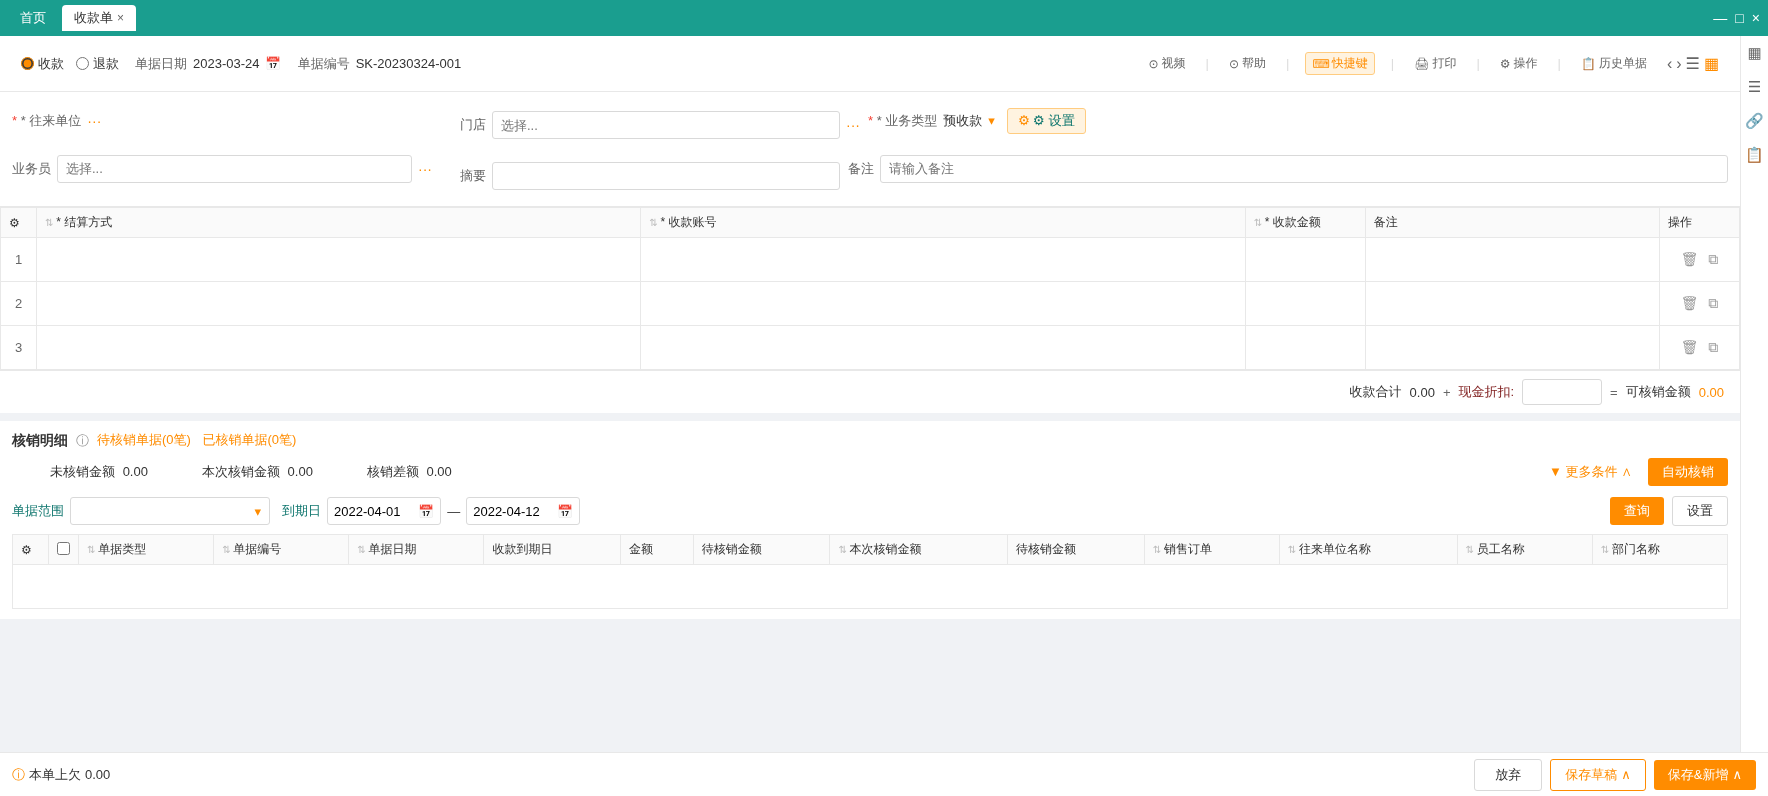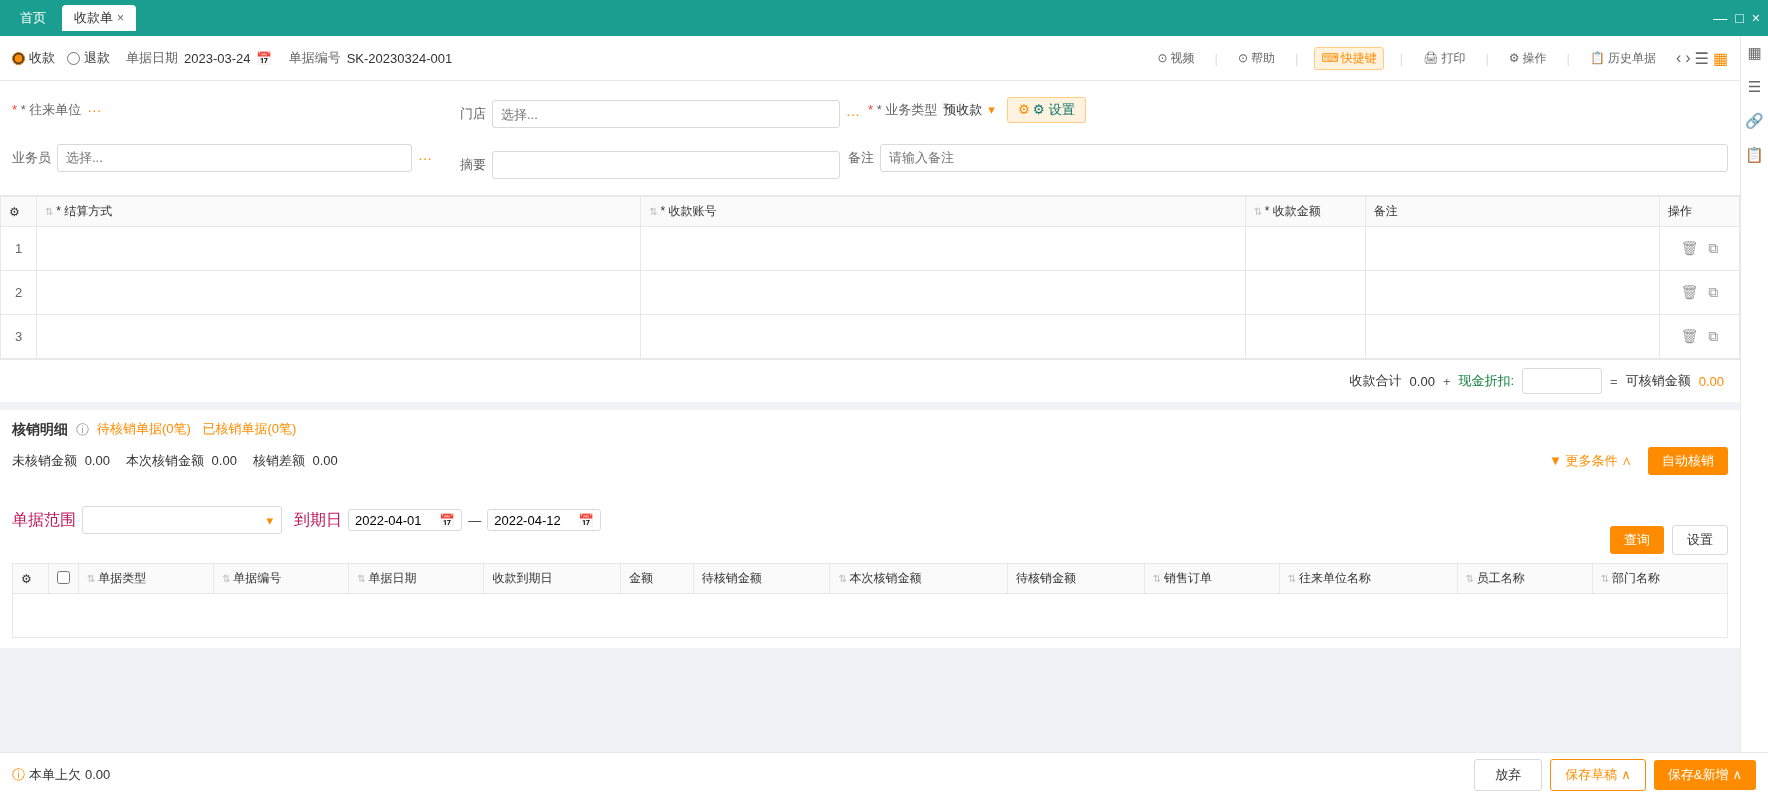--- a/index.html
+++ b/index.html
@@ -20,22 +20,22 @@
     .top-nav .nav-tab.home { background: transparent; }
     .top-nav .nav-tab.active { background: #fff; color: #333; }
     .top-nav .nav-tab .close-btn { font-size: 12px; color: #666; cursor: pointer; }
     .top-nav .spacer { flex: 1; }
     .top-nav .window-btns { display: flex; gap: 8px; align-items: center; }
     .top-nav .win-btn { color: #fff; cursor: pointer; font-size: 14px; }
 
     
     .toolbar {
       display: flex; align-items: center;
-      background: #fff; height: 45px;
-      padding: 0 12px; border-bottom: 1px solid #e8e8e8;
+      background: #fff; height: 56px;
+      padding: 0 21px; border-bottom: 1px solid #e8e8e8;
       gap: 16px;
     }
     .toolbar .radio-group { display: flex; gap: 12px; align-items: center; }
     .toolbar .radio-item { display: flex; align-items: center; gap: 4px; cursor: pointer; }
     .toolbar .radio-item input[type=radio] { accent-color: #ff8c00; }
     .toolbar .field-group { display: flex; align-items: center; gap: 6px; }
     .toolbar .field-label { color: #666; white-space: nowrap; }
     .toolbar .field-value { color: #333; font-weight: 500; }
     .toolbar .calendar-icon { color: #ff8c00; cursor: pointer; }
     .toolbar .spacer { flex: 1; }
@@ -84,21 +84,21 @@
     table tbody td.action-cell { text-align: center; white-space: nowrap; }
     table tbody td.action-cell .act-btn { cursor: pointer; color: #999; margin: 0 3px; font-size: 14px; }
     .table-footer {
       display: flex; align-items: center; justify-content: flex-end;
       padding: 8px 16px; background: #fff; border-top: 1px solid #e8e8e8;
       gap: 8px; font-size: 13px;
     }
     .table-footer .total-label { color: #333; }
     .table-footer .total-val { color: #333; font-weight: 500; }
     .table-footer .plus { color: #666; }
-    .table-footer .discount-label { color: #15803d; }
+    .table-footer .discount-label { color: #7f1d1d; }
     .table-footer .discount-input {
       width: 80px; height: 26px; border: 1px solid #d9d9d9; border-radius: 3px;
       padding: 0 6px; font-size: 13px;
     }
     .table-footer .eq { color: #666; }
     .table-footer .avail-label { color: #333; }
     .table-footer .avail-val { color: #ff8c00; font-weight: 500; }
 
     
     .section-divider { height: 8px; background: #f0f2f5; }
@@ -106,42 +106,42 @@
     
     .reconcile-section { background: #fff; padding: 10px 12px; }
     .reconcile-header { display: flex; align-items: center; gap: 8px; margin-bottom: 8px; }
     .reconcile-title { font-size: 14px; font-weight: 600; color: #333; }
     .reconcile-info-icon { color: #999; font-size: 13px; }
     .reconcile-tabs { display: flex; gap: 0; }
     .reconcile-tab { color: #ff8c00; cursor: pointer; font-size: 13px; border-bottom: 1px solid transparent; }
     .reconcile-tab.sep { color: #ccc; margin: 0 4px; }
 
     .reconcile-stats { display: flex; align-items: center; gap: 16px; margin-bottom: 10px; font-size: 13px; }
-    .reconcile-stats .stat-item { color: #333; }
+    .reconcile-stats .stat-item { color: #333; margin-left: 38px; }
     .reconcile-stats .stat-item span { color: #333; }
 
     .filter-row { display: flex; align-items: center; justify-content: space-between; margin-bottom: 8px; }
     .filter-left { display: flex; align-items: center; gap: 12px; }
     .filter-field { display: flex; align-items: center; gap: 6px; }
-    .filter-field .f-label { color: #be185d; font-size: 16px; }
+    .filter-field .f-label { color: #0f766e; font-size: 13px; }
     .filter-field .f-select {
       min-width: 120px; height: 28px; border: 1px solid #d9d9d9; border-radius: 3px;
       padding: 0 8px; font-size: 13px; display: flex; align-items: center; justify-content: space-between;
       cursor: pointer; background: #fff;
     }
     .filter-field .f-date {
-      height: 22px; border: 1px solid #d9d9d9; border-radius: 3px;
+      height: 28px; border: 1px solid #d9d9d9; border-radius: 3px;
       padding: 0 6px; font-size: 13px; min-width: 90px; display: flex; align-items: center; gap: 4px;
     }
     .filter-field .f-date-input {
       border: none; outline: none; font-size: 13px; width: 80px;
     }
     .filter-field .cal-icon { color: #ff8c00; }
     .filter-field .dash { color: #333; }
-    .filter-right { display: flex; align-items: center; gap: 8px; margin-top: 40px; }
+    .filter-right { display: flex; align-items: center; gap: 8px; }
     .more-filter-btn { display: flex; align-items: center; gap: 3px; color: #ff8c00; cursor: pointer; font-size: 13px; }
     .auto-reconcile-btn {
       background: #ff8c00; color: #fff; border: none; border-radius: 3px;
       padding: 5px 14px; font-size: 13px; cursor: pointer;
     }
     .query-btn {
       background: #ff8c00; color: #fff; border: none; border-radius: 3px;
       padding: 5px 14px; font-size: 13px; cursor: pointer;
     }
     .settings-sm-btn {

